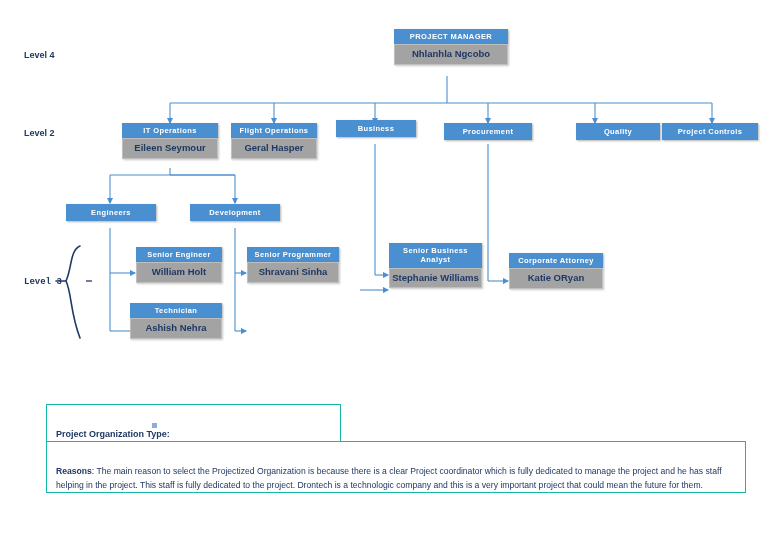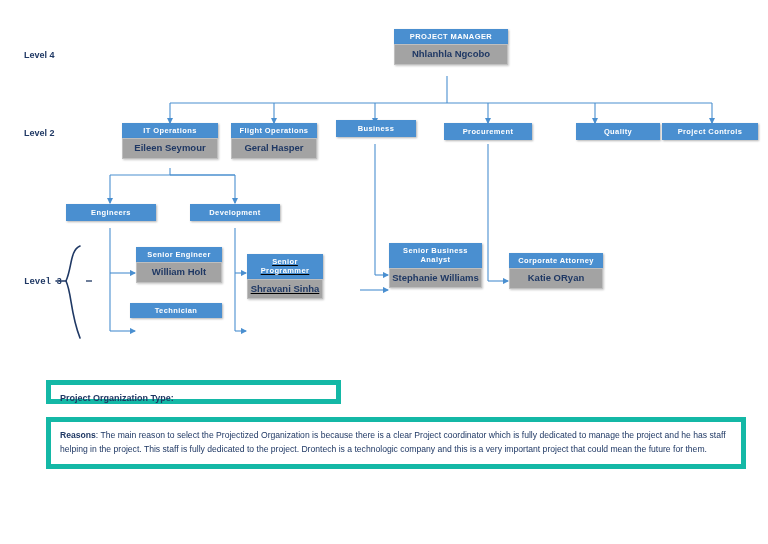--- a/index.html
+++ b/index.html
@@ -47,27 +47,28 @@
   .levellabel{
     position:absolute;
     color:#1F3864;
     font-size:9px;
     font-weight:bold;
   }
 
   
   .formbox{
     position:absolute;
-    border:5px solid #14b8a6;
+    border:1px solid #14b8a6;
     background:#ffffff;
     box-sizing:border-box;
     color:#1F3864;
     font-size:9px;
     line-height:1.55;
-    padding:7px 9px;
+    padding:23px 9px;
+    margin-top:24px;
   }
   .formbox .lbl{font-weight:bold;}
   .formbox.reasons{font-size:8.6px;line-height:1.62;}
   .reasons .body{display:inline;}
 
   .marker{
     position:absolute;
     width:5px;height:5px;
     background:#8FAADC;
   }
@@ -172,23 +173,24 @@
     <div class="title">Development</div>
   </div>
 
   <div class="node" style="left:136px;top:247px;width:86px;">
     <div class="title">Senior Engineer</div>
     <div class="name">William Holt</div>
   </div>
 
   <div class="node" style="left:130px;top:303px;width:92px;">
     <div class="title">Technician</div>
-  </div>
-
-  <div class="node" style="left:247px;top:254px;width:76px;text-decoration:underline;">
+    <div class="name">Ashish Nehra</div>
+  </div>
+
+  <div class="node" style="left:247px;top:247px;width:92px;">
     <div class="title">Senior Programmer</div>
     <div class="name">Shravani Sinha</div>
   </div>
 
 
   <div class="node" style="left:389px;top:243px;width:93px;">
     <div class="title">Senior Business Analyst</div>
     <div class="name">Stephanie Williams</div>
   </div>
 

